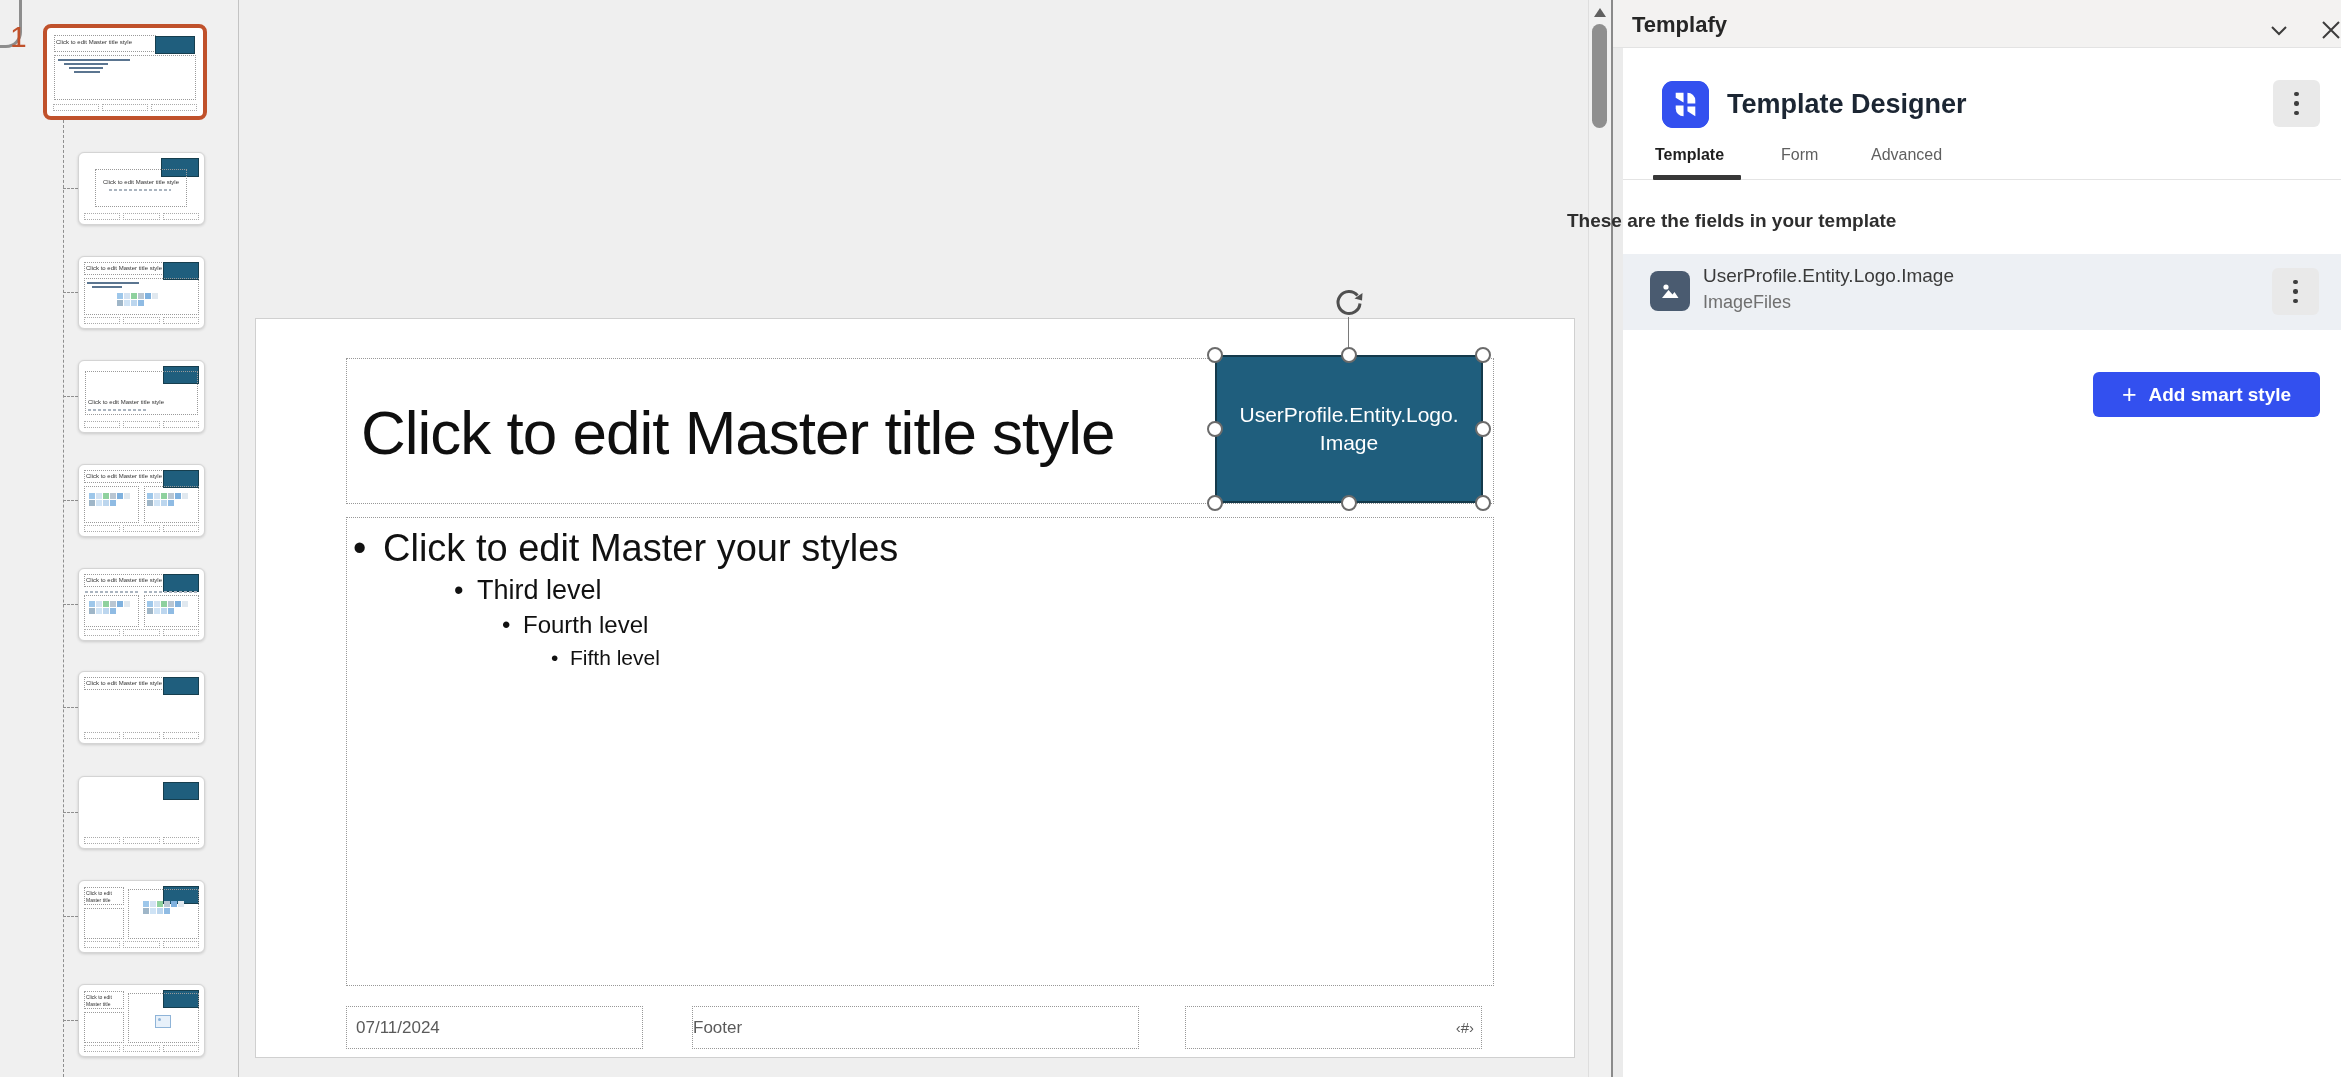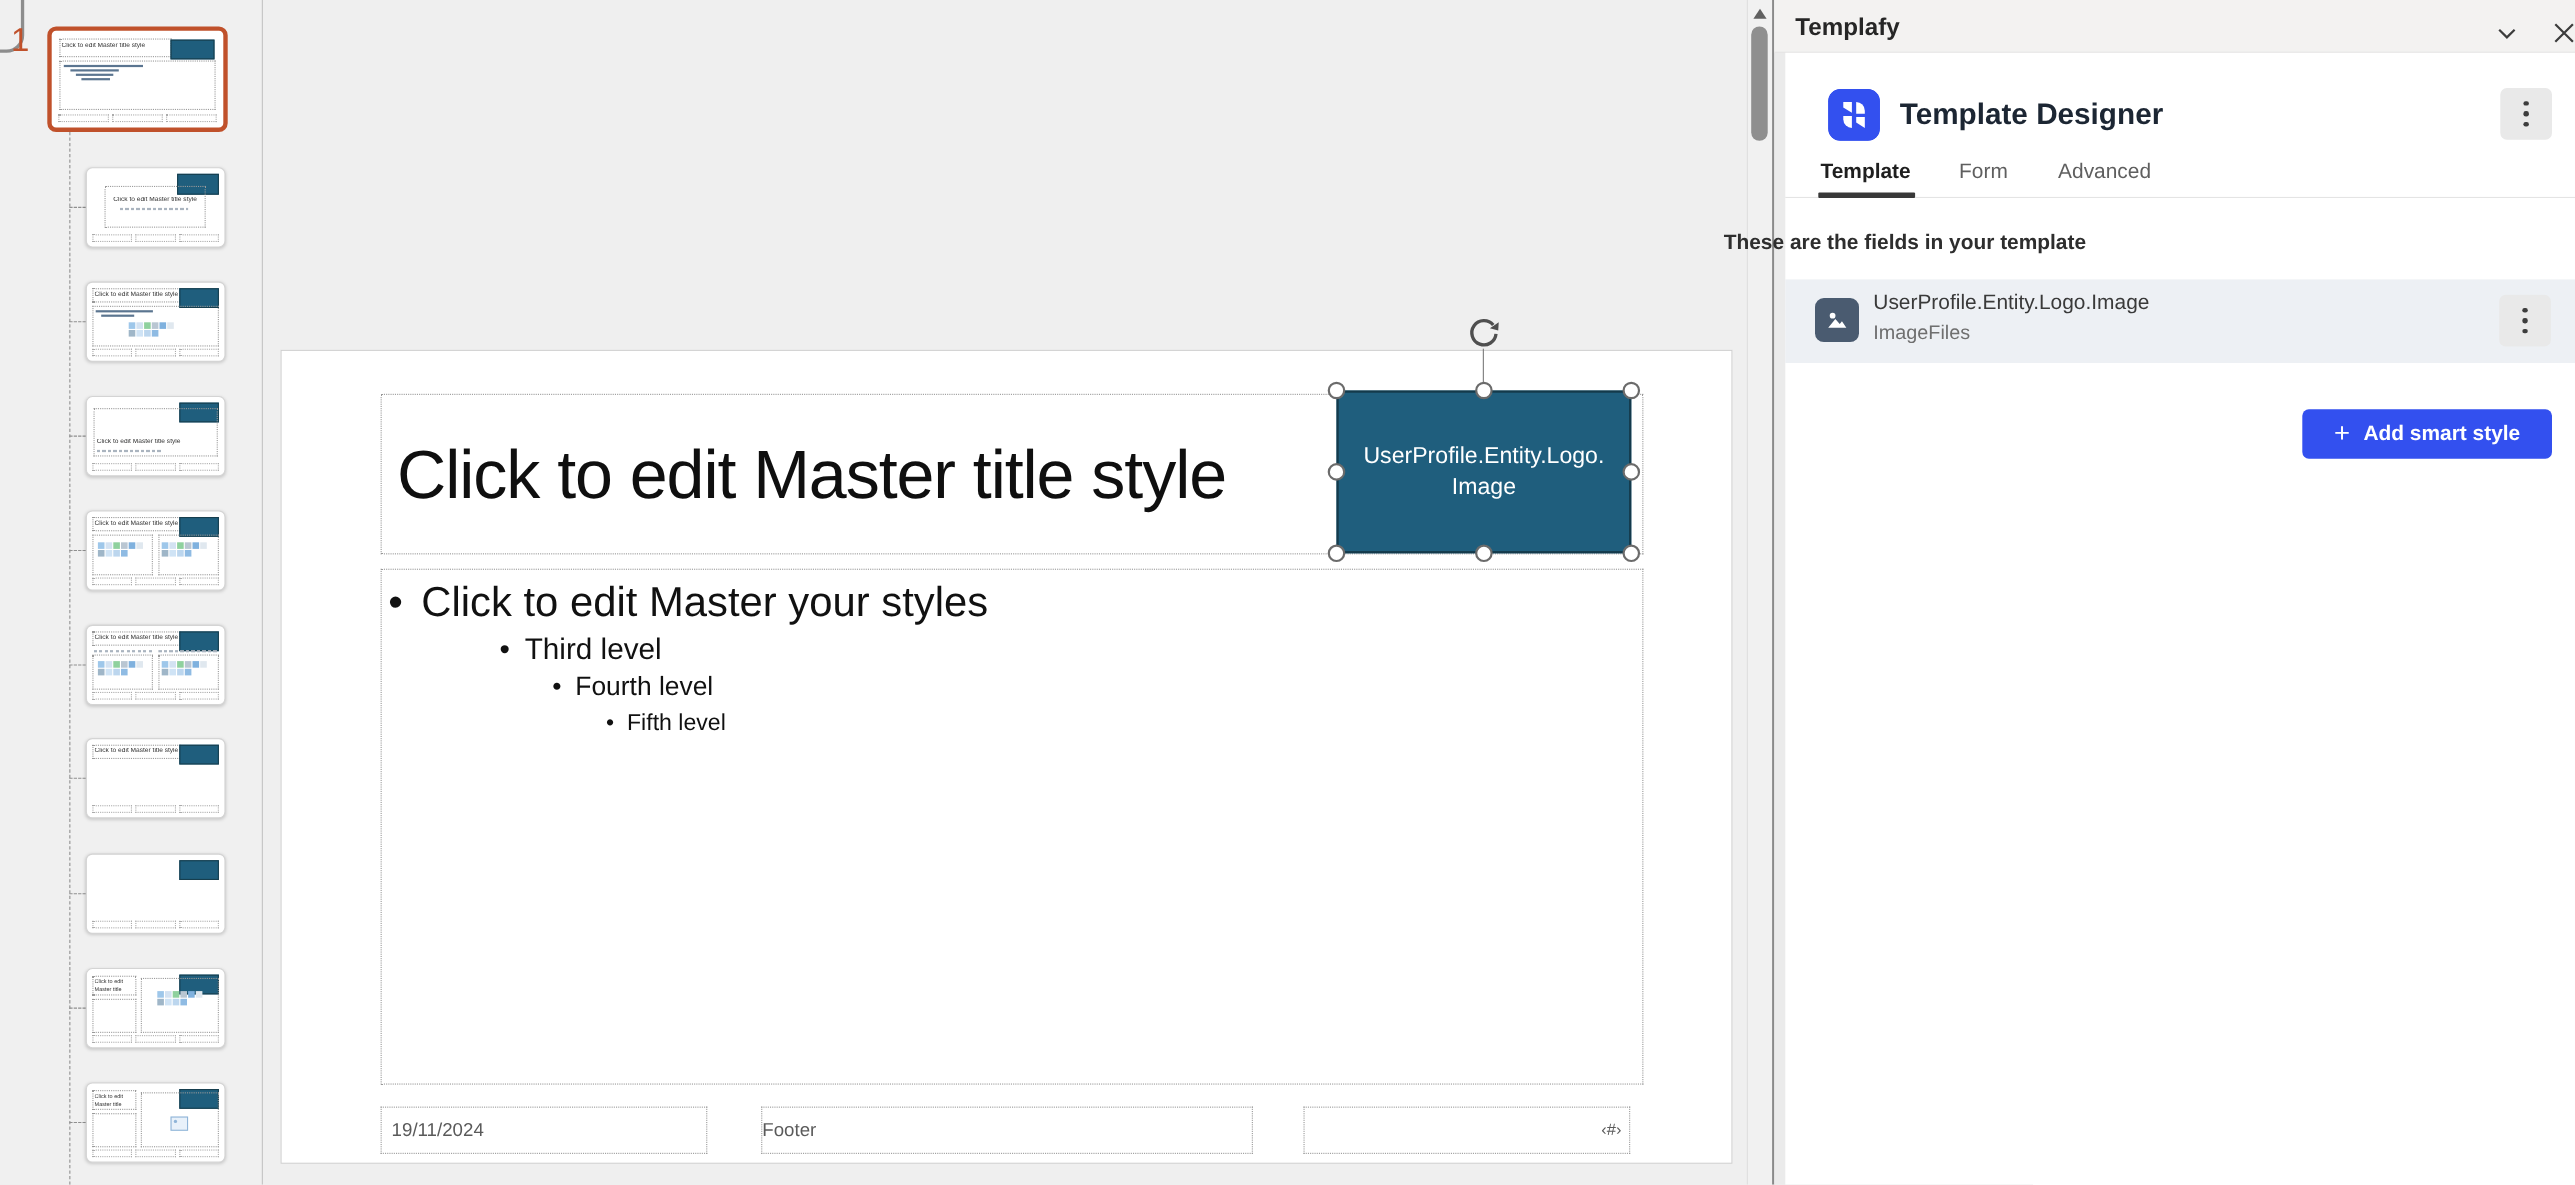--- a/index.html
+++ b/index.html
@@ -79,21 +79,21 @@
   .pane-header{left:1613px;top:0;width:728px;height:48px;background:#f3f2f1;border-bottom:1px solid #e3e3e3;box-sizing:border-box;}
   .pane-title{left:1632px;top:12px;font-size:22px;font-weight:600;color:#262626;text-align:right;}
   .icon-btn{width:36px;height:36px;display:flex;align-items:center;justify-content:center;cursor:pointer;}
   .pane-content{left:1623px;top:48px;width:718px;height:1029px;background:#fff;}
 
   .tfy-logo{left:1662px;top:81px;width:47px;height:47px;border-radius:11px;background:#3350ef;}
   .designer-title{left:1727px;top:89px;font-size:27px;font-weight:600;color:#1c2633;}
   .kebab{width:47px;height:47px;background:#e9e9e9;border-radius:6px;display:flex;flex-direction:column;gap:5px;align-items:center;justify-content:center;}
   .kebab b{width:4.5px;height:4.5px;border-radius:50%;background:#3d3d3d;}
 
-  .tab{top:146px;font-size:19px;color:#5f5f5f;cursor:pointer;}
+  .tab{top:146px;font-size:16px;color:#5f5f5f;cursor:pointer;}
   .tab.active{color:#1f1f1f;font-weight:700;}
   .tab-underline{left:1653px;top:175px;width:88px;height:5px;background:#383838;border-radius:1px;}
   .tab-border{left:1623px;top:179px;width:718px;height:1px;background:#e4e4e4;}
 
   .fields-heading{left:1567px;top:210px;font-size:19px;font-weight:600;color:#2e2e2e;}
   .field-row{left:1623px;top:254px;width:718px;height:76px;background:#edf0f4;}
   .field-icon{left:1650px;top:271px;width:40px;height:40px;border-radius:8px;background:#4a5b70;display:flex;align-items:center;justify-content:center;}
   .field-name{left:1703px;top:265px;font-size:19px;color:#3a3a3a;}
   .field-type{left:1703px;top:292px;font-size:18px;color:#6f6f6f;}
 
@@ -354,21 +354,21 @@
   <div class="ph" style="left:90px;top:198px;width:1148px;height:469px;">
     <div class="body-lines">
       <div class="bl bl1"><span class="bch">•</span><span>Click to edit Master your styles</span></div>
       <div class="bl bl3"><span class="bch">•</span><span>Third level</span></div>
       <div class="bl bl4"><span class="bch">•</span><span>Fourth level</span></div>
       <div class="bl bl5"><span class="bch">•</span><span>Fifth level</span></div>
     </div>
   </div>
 
   <div class="ph" style="left:90px;top:687px;width:297px;height:43px;">
-    <div class="foot-text" style="padding-left:9px;">19/11/2024</div>
+    <div class="foot-text" style="padding-left:9px;">07/11/2024</div>
   </div>
   <div class="ph" style="left:436px;top:687px;width:447px;height:43px;">
     <div class="foot-text" style="text-align:left;">Footer</div>
   </div>
   <div class="ph" style="left:929px;top:687px;width:297px;height:43px;">
     <div class="foot-text" style="text-align:right;padding-right:7px;font-size:15px;">‹#›</div>
   </div>
 </div>
 
 <div class="abs teal-shape">

